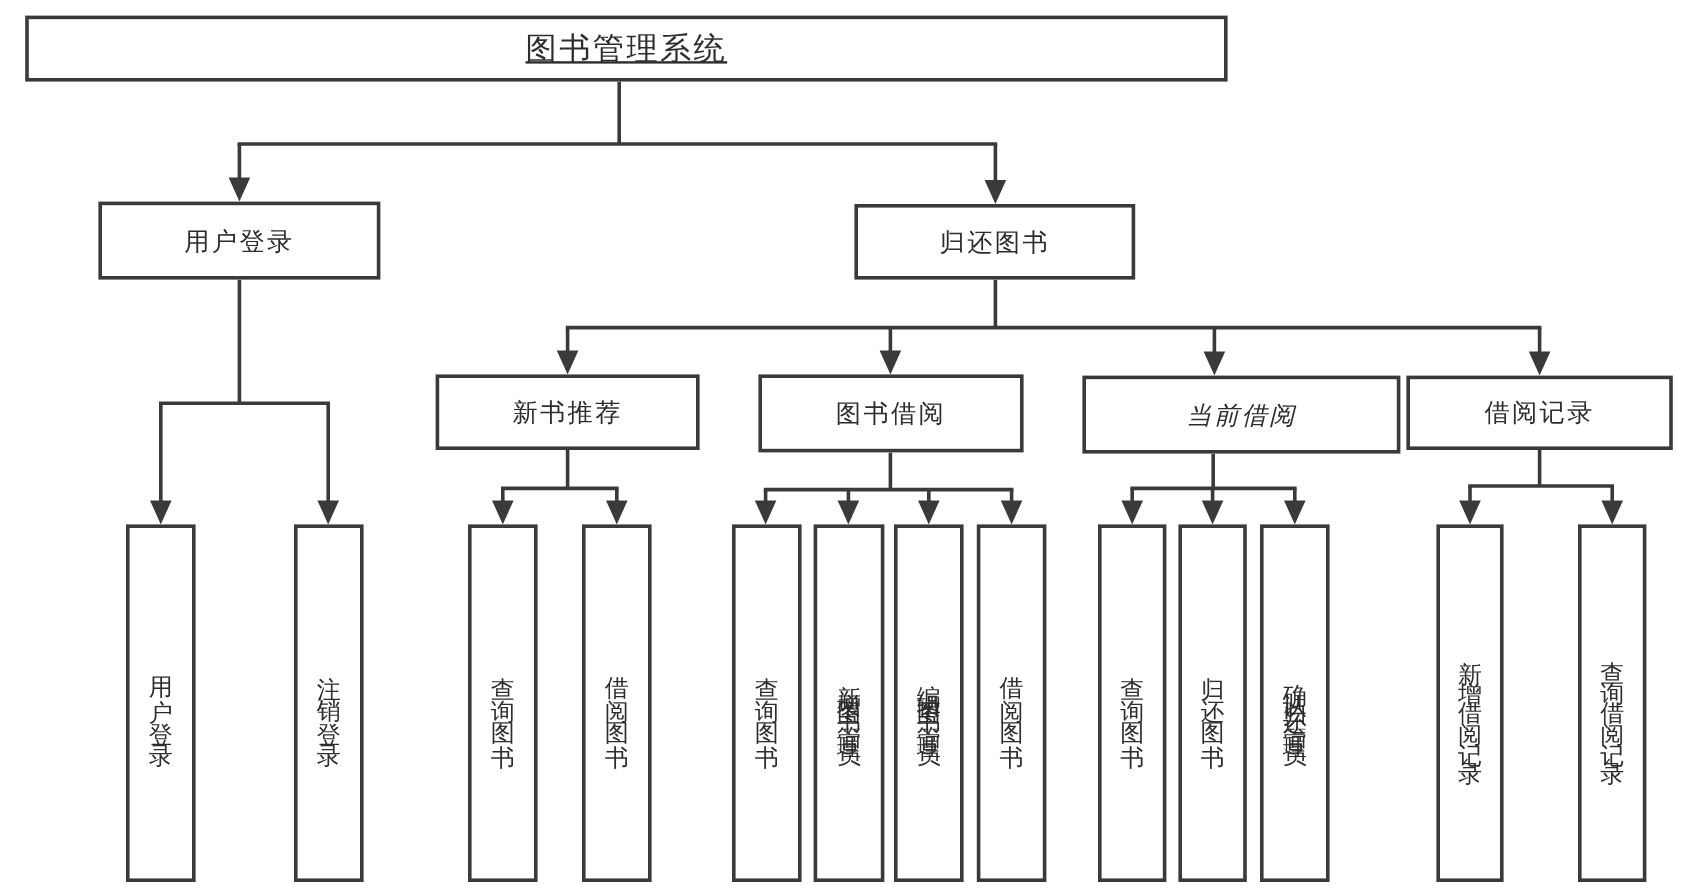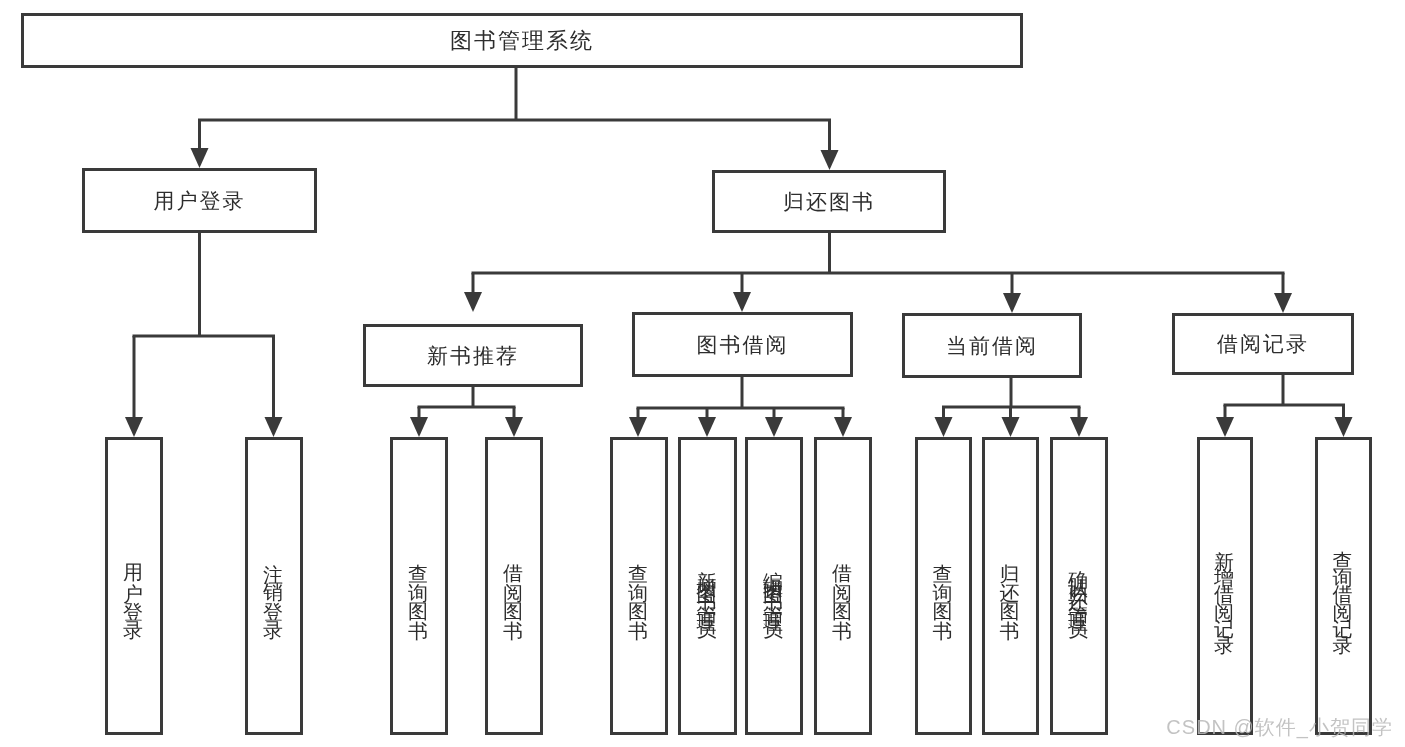--- a/index.html
+++ b/index.html
@@ -40,21 +40,22 @@
     align-items: center;
     justify-content: center;
     text-align: center;
   }
   .h-node {
     font-size: 21px;
     letter-spacing: 2px;
     white-space: nowrap;
   }
   .root-node {
-    font-size: 22px;
+    font-size: 26px;
+    text-decoration: underline;
   }
   .v-node {
     writing-mode: vertical-rl;
     text-orientation: mixed;
     font-size: 20px;
     top: 437px;
     height: 298px;
     padding: 4px 0;
   }
   .v-short { letter-spacing: 19px; }
@@ -137,38 +138,37 @@
     <polygon points="1216,417 1234,417 1225,437"></polygon>
     <line x1="1343.5" y1="405" x2="1343.5" y2="422"></line>
     <polygon points="1334.5,417 1352.5,417 1343.5,437"></polygon>
   </svg>
 
   <div class="node h-node root-node" style="left:21px; top:13px; width:1002px; height:55px;">图书管理系统</div>
 
   <div class="node h-node" style="left:82px; top:168px; width:235px; height:65px;">用户登录</div>
   <div class="node h-node" style="left:712px; top:170px; width:234px; height:63px;">归还图书</div>
 
-  <div class="node h-node" style="left:363px; top:312px; width:220px; height:63px;margin-top:12px;">新书推荐</div>
+  <div class="node h-node" style="left:363px; top:312px; width:220px; height:63px;">新书推荐</div>
   <div class="node h-node" style="left:632px; top:312px; width:221px; height:65px;font-family:Liberation Serif, serif;">图书借阅</div>
-  <div class="node h-node" style="left:902px; top:313px; width:180px; height:65px;">当前借阅</div>
-  <div class="node h-node" style="left:1172px; top:313px; width:182px; height:62px;">借阅记录</div>
+  <div class="node h-node" style="left:902px; top:313px; width:265px; height:65px;font-style:italic;">当前借阅</div>
+  <div class="node h-node" style="left:1172px; top:313px; width:222px; height:62px;">借阅记录</div>
 
   <div class="node v-node v-short" style="left:105px; width:58px;">用户登录</div>
   <div class="node v-node v-short" style="left:245px; width:58px;">注销登录</div>
 
   <div class="node v-node v-short" style="left:390px; width:58px;">查询图书</div>
   <div class="node v-node v-short" style="left:485px; width:58px;">借阅图书</div>
 
   <div class="node v-node v-short" style="left:610px; width:58px;">查询图书</div>
   <div class="node v-node v-long" style="left:678px; width:59px;">新增图书（管理员）</div>
   <div class="node v-node v-long" style="left:745px; width:58px;">编辑图书（管理员）</div>
   <div class="node v-node v-short" style="left:814px; width:58px;">借阅图书</div>
 
   <div class="node v-node v-short" style="left:915px; width:57px;">查询图书</div>
   <div class="node v-node v-short" style="left:982px; width:57px;">归还图书</div>
   <div class="node v-node v-long" style="left:1050px; width:58px;">确认归还（管理员）</div>
 
   <div class="node v-node v-med" style="left:1197px; width:56px;">新增借阅记录</div>
   <div class="node v-node v-med" style="left:1315px; width:57px;">查询借阅记录</div>
 
-  <div class="watermark">CSDN @软件_小贺同学</div>
 
 </div>
 
 </body></html>

